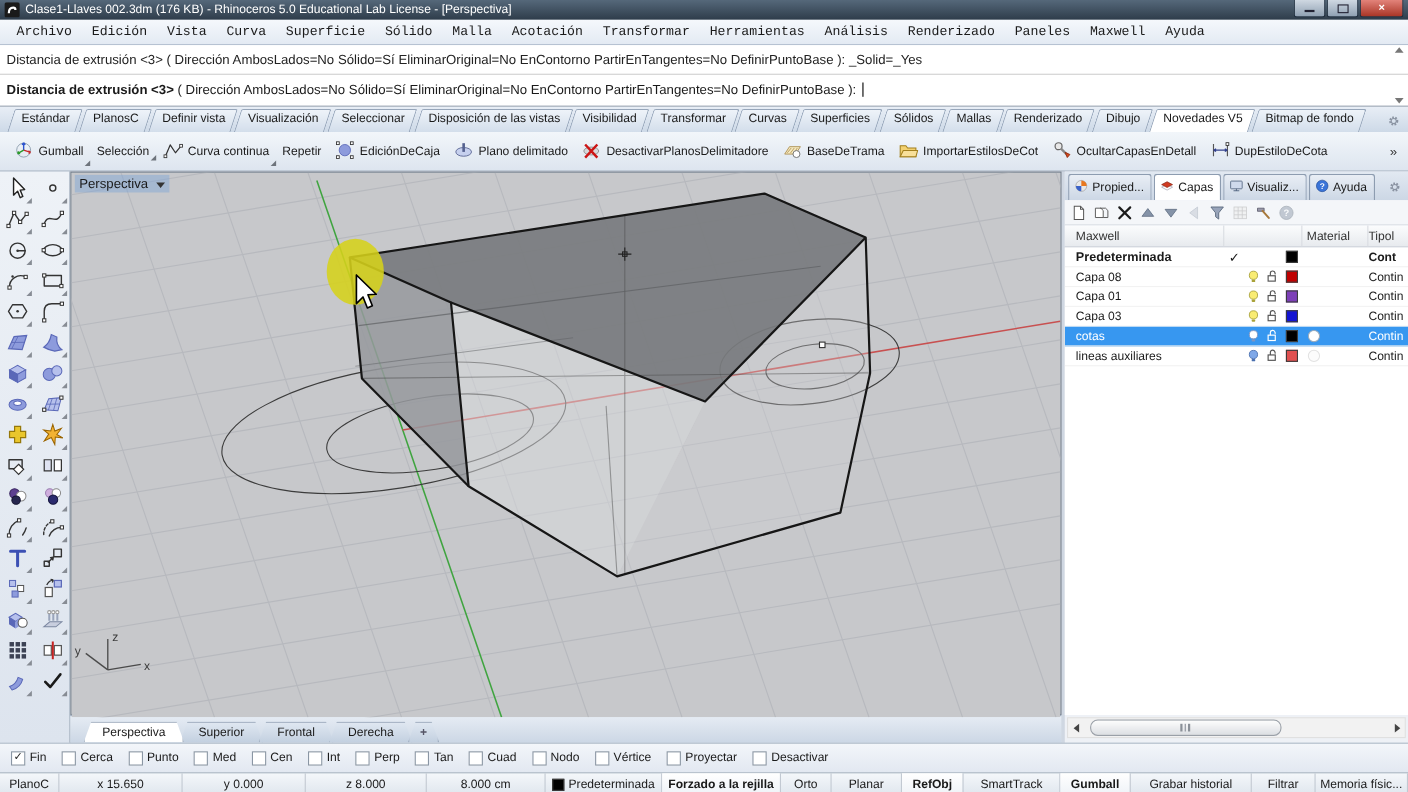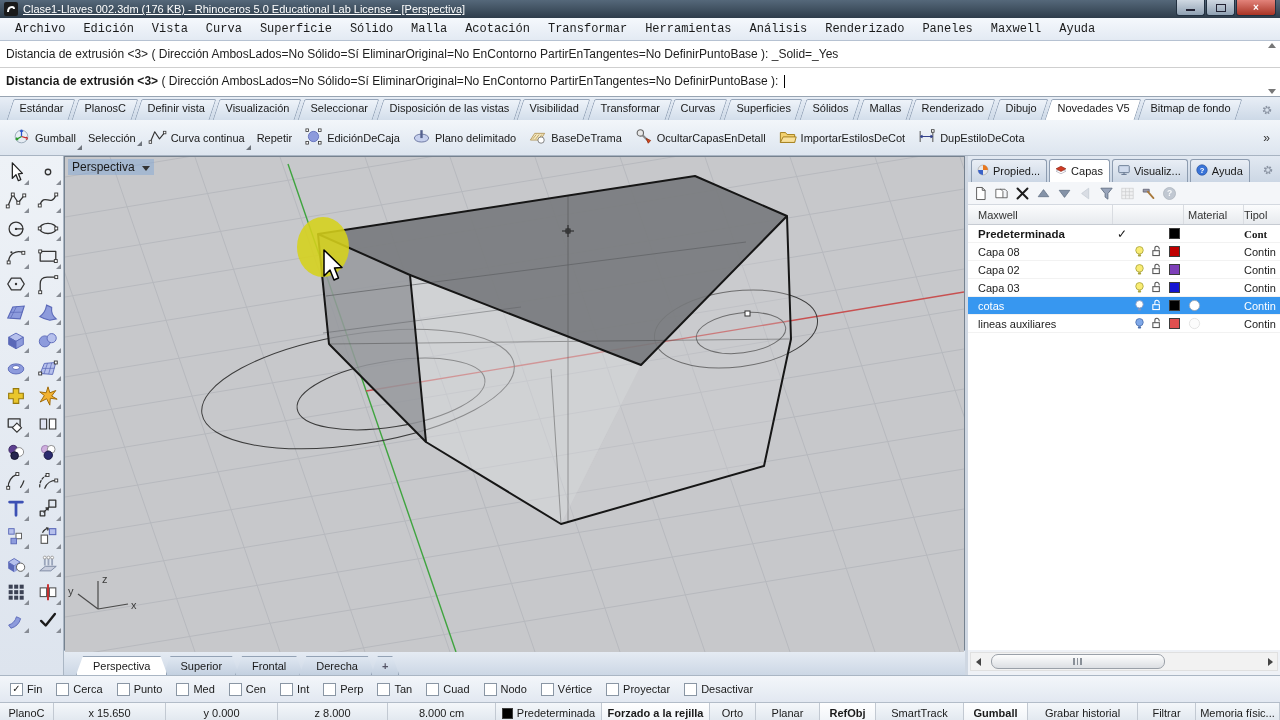--- a/index.html
+++ b/index.html
@@ -2,21 +2,21 @@
 <html><head>
 <meta charset="utf-8">
 <style>
   html,body{margin:0;padding:0;}
   body{width:1280px;height:720px;overflow:hidden;background:#d4dce6;
        font-family:"Liberation Sans",sans-serif;font-size:11px;color:#1a1a1a;}
   
   .titlebar{height:18px;background:linear-gradient(#55687a,#2e3c4a);display:flex;align-items:center;
             padding:0 4px;color:#fff;font-size:11px;gap:5px;}
   .app-icon{width:14px;height:14px;display:inline-flex;}
-  .title-text{white-space:nowrap;overflow:hidden;text-decoration:underline;}
+  .title-text{white-space:nowrap;overflow:hidden;}
   .win-btns{margin-left:auto;display:flex;gap:1px;align-self:flex-start;}
   .wbtn{width:27px;height:15px;border:1px solid #223040;border-top:none;border-radius:0 0 3px 3px;
         background:linear-gradient(#cfd8e2,#8fa0b2);display:flex;align-items:center;justify-content:center;
         color:#223;font-size:10px;font-weight:bold;line-height:10px;}
   .wbtn.close{width:38px;background:linear-gradient(#e2837a,#a93425);color:#fff;}
   .glyph-min{width:9px;border-bottom:2px solid #223;margin-top:5px;}
   .glyph-max{width:8px;height:6px;border:1.5px solid #223;}
   
   .menubar{height:22px;background:linear-gradient(#f5f8fc,#e3eaf3);border-bottom:1px solid #b6c2d2;
            display:flex;align-items:center;padding:0 6px;font-size:12px;}
@@ -222,40 +222,47 @@
     </div>
     <div class="tbtn">
       <span class="tb-ic"><svg width="19" height="19" viewBox="0 0 24 24" xmlns="http://www.w3.org/2000/svg">
           <ellipse cx="12" cy="14" rx="9" ry="5" fill="#c6d0ee" stroke="#55618f"></ellipse>
           <rect x="10.5" y="4" width="3" height="10" fill="#55618f"></rect>
         </svg></span>
       <span>Plano delimitado</span>
     </div>
     <div class="tbtn">
       <span class="tb-ic"><svg width="19" height="19" viewBox="0 0 24 24" xmlns="http://www.w3.org/2000/svg">
+          <ellipse cx="12" cy="13" rx="8.5" ry="4.5" fill="#d8d8da" stroke="#888"></ellipse>
+          <path d="M5 5.5 L19 20.5 M19 5.5 L5 20.5" stroke="#cc1515" stroke-width="2.8"></path>
+        </svg></span>
+      <span>DesactivarPlanosDelimitadore</span>
+    </div>
+    <div class="tbtn">
+      <span class="tb-ic"><svg width="19" height="19" viewBox="0 0 24 24" xmlns="http://www.w3.org/2000/svg">
           <path d="M3 16.5 L8.5 8 L21 8 L15.5 16.5 Z" fill="#f5e9c0" stroke="#ab8c4a"></path>
           <path d="M6 15 L10.5 9.5 M9.5 15.5 L14 9.5 M13 16 L17.5 9.5" stroke="#ab8c4a" stroke-width=".9"></path>
           <circle cx="16.5" cy="16.5" r="4" fill="#fff" stroke="#666"></circle>
         </svg></span>
       <span>BaseDeTrama</span>
+    </div>
+    <div class="tbtn">
+      <span class="tb-ic"><svg width="19" height="19" viewBox="0 0 24 24" xmlns="http://www.w3.org/2000/svg">
+          <path d="M3 7 L3 19.5 L21 19.5 L21 9.5 L11.5 9.5 L9.5 7 Z" fill="#f3d170" stroke="#a3801e" stroke-width="1.2"></path>
+          <path d="M3 19.5 L6.5 12.5 L23 12.5 L21 19.5 Z" fill="#f8e09a" stroke="#a3801e" stroke-width="1.2"></path>
+        </svg></span>
+      <span>ImportarEstilosDeCot</span>
     </div>
     <div class="tbtn">
       <span class="tb-ic"><svg width="19" height="19" viewBox="0 0 24 24" xmlns="http://www.w3.org/2000/svg">
           <circle cx="8" cy="7.5" r="4" fill="#e8e8e8" stroke="#666" stroke-width="1.4"></circle>
           <path d="M10.8 10.3 L18.5 18" stroke="#888" stroke-width="2.6"></path>
           <path d="M15.5 14.5 L21 17 L18 20.5 Z" fill="#d8481f" stroke="#8c2a0c"></path>
         </svg></span>
       <span>OcultarCapasEnDetall</span>
-    </div>
-    <div class="tbtn">
-      <span class="tb-ic"><svg width="19" height="19" viewBox="0 0 24 24" xmlns="http://www.w3.org/2000/svg">
-          <path d="M3 7 L3 19.5 L21 19.5 L21 9.5 L11.5 9.5 L9.5 7 Z" fill="#f3d170" stroke="#a3801e" stroke-width="1.2"></path>
-          <path d="M3 19.5 L6.5 12.5 L23 12.5 L21 19.5 Z" fill="#f8e09a" stroke="#a3801e" stroke-width="1.2"></path>
-        </svg></span>
-      <span>ImportarEstilosDeCot</span>
     </div>
     <div class="tbtn">
       <span class="tb-ic"><svg width="19" height="19" viewBox="0 0 24 24" xmlns="http://www.w3.org/2000/svg">
           <path d="M4 5 L4 19 M20 5 L20 19" stroke="#555" stroke-width="1.3"></path>
           <path d="M4 12 L20 12 M4 12 L7 10.5 M4 12 L7 13.5 M20 12 L17 10.5 M20 12 L17 13.5" stroke="#33418c" stroke-width="1.3" fill="none"></path>
           <rect x="18.4" y="3.4" width="3.2" height="3.2" fill="#fff" stroke="#333" stroke-width="1"></rect>
         </svg></span>
       <span>DupEstiloDeCota</span>
     </div>
     <span class="tb-overflow">»</span>
@@ -694,21 +701,21 @@
     <div class="plist" id="plist">
         <div class="lrow">
           <span class="c-name" style="font-weight: bold; font-size: 11.5px;">Predeterminada</span>
           <span class="c-chk">✓</span>
           <span class="c-i"></span>
           <span class="c-i"></span>
           <span class="c-sw">
             <span class="sw" style="background: rgb(0, 0, 0);"></span>
           </span>
           <span class="c-mat"></span>
-          <span class="c-lt" style="font-weight: bold; font-family: Liberation Serif, serif;">Cont</span>
+          <span class="c-lt" style="font-weight: bold;">Cont</span>
         </div>
         <div class="lrow">
           <span class="c-name">Capa 08</span>
           <span class="c-chk"></span>
           <span class="c-i">
             <svg width="13" height="13" viewBox="0 0 16 16">
               <circle cx="8" cy="6.5" r="4.6" fill="#f9ec73" stroke="#a9a23a"></circle>
               <rect x="6" y="11.5" width="4" height="2.6" rx="1" fill="#a9a23a"></rect>
             </svg>
           </span>
@@ -718,21 +725,21 @@
               <rect x="3.5" y="7" width="8" height="6" fill="#fdfdfd" stroke="#555555" stroke-width="1.3"></rect>
             </svg>
           </span>
           <span class="c-sw">
             <span class="sw" style="background: rgb(192, 0, 0);"></span>
           </span>
           <span class="c-mat"></span>
           <span class="c-lt">Contin</span>
         </div>
         <div class="lrow">
-          <span class="c-name">Capa 02</span>
+          <span class="c-name">Capa 01</span>
           <span class="c-chk"></span>
           <span class="c-i">
             <svg width="13" height="13" viewBox="0 0 16 16">
               <circle cx="8" cy="6.5" r="4.6" fill="#f9ec73" stroke="#a9a23a"></circle>
               <rect x="6" y="11.5" width="4" height="2.6" rx="1" fill="#a9a23a"></rect>
             </svg>
           </span>
           <span class="c-i">
             <svg width="13" height="13" viewBox="0 0 16 16">
               <path d="M6 7 L6 4.5 A2.6 2.6 0 0 1 11.2 4 L11.5 5.5" fill="none" stroke="#555555" stroke-width="1.3"></path>

